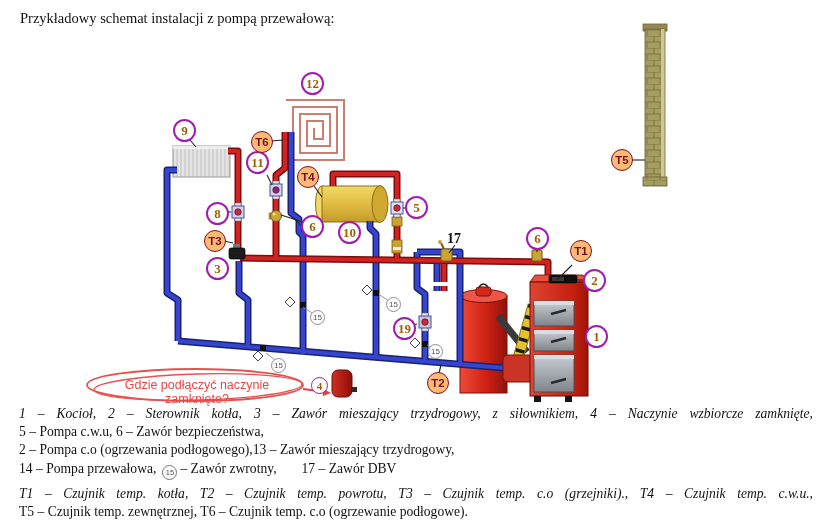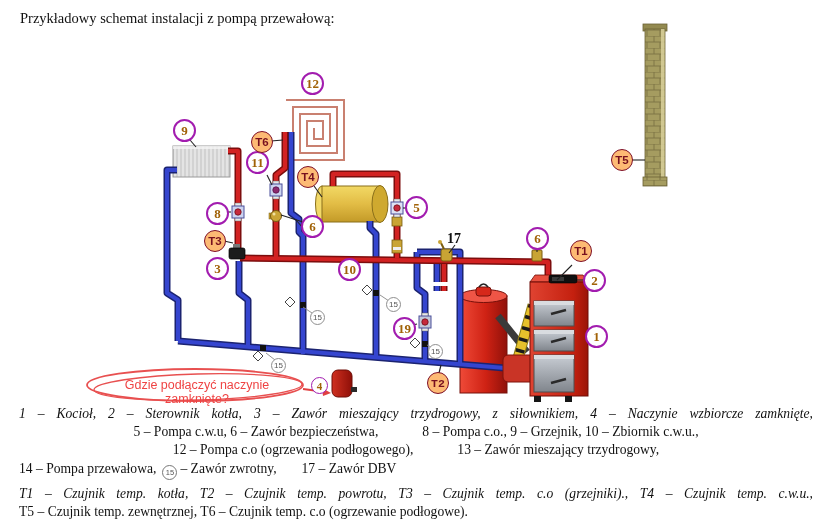--- a/index.html
+++ b/index.html
@@ -26,21 +26,21 @@
      background:#fff;display:flex;align-items:center;justify-content:center;
      font:500 8px "Liberation Sans",sans-serif;color:#555;box-sizing:border-box;}
   .p{position:absolute;font:600 14px "Liberation Serif",serif;color:#111;text-align:center;}
   .ann-text{position:absolute;left:92px;top:378px;width:210px;text-align:center;
      font:12.5px "Liberation Sans",sans-serif;color:#ef4444;}
   
   .legend{position:absolute;left:19px;top:405px;width:794px;font:13.6px "Liberation Serif",serif;
      color:#111;}
   .lg{line-height:18.2px;}
   .jf{text-align:justify;text-align-last:justify;font-style:italic;}
-  .two{display:flex;justify-content:center;gap:44px;}
+  .two{display:flex;justify-content:flex-start;}
   .gap5{margin-top:5px;}
   .chip15{display:inline-flex;width:13px;height:13px;border:1px solid #777;border-radius:50%;
      align-items:center;justify-content:center;font:7.5px "Liberation Sans",sans-serif;
      color:#555;vertical-align:-2px;margin:0 3px 0 6px;}
   .l4s{margin-left:25px;text-align:center;}
 </style>
 </head>
 <body>
 
 <div class="stage">
@@ -272,49 +272,48 @@
   <div class="title">Przykładowy schemat instalacji z pompą przewałową:</div>
 
   <div class="n" style="left:585px;top:325px;">1</div>
   <div class="n" style="left:583px;top:269px;">2</div>
   <div class="n" style="left:206px;top:257px;">3</div>
   <div class="n sm" style="left:311px;top:377px;">4</div>
   <div class="n" style="left:405px;top:196px;">5</div>
   <div class="n" style="left:526px;top:227px;">6</div>
   <div class="n" style="left:206px;top:202px;">8</div>
   <div class="n" style="left:173px;top:119px;">9</div>
-  <div class="n" style="left:338px;top:221px;margin-top:37px;">10</div>
+  <div class="n" style="left:338px;top:221px;">10</div>
   <div class="n" style="left:246px;top:151px;">11</div>
   <div class="n" style="left:301px;top:72px;">12</div>
   <div class="n" style="left:301px;top:215px;">6</div>
   <div class="n" style="left:393px;top:317px;">19</div>
   <div class="p" style="left:447px;top:231px;">17</div>
 
   <div class="s" style="left:570px;top:240px;">T1</div>
-  <div class="s" style="left:427px;top:372px;font-family:Liberation Mono, monospace;">T2</div>
+  <div class="s" style="left:427px;top:372px;">T2</div>
   <div class="s" style="left:204px;top:230px;">T3</div>
   <div class="s" style="left:297px;top:166px;">T4</div>
   <div class="s" style="left:611px;top:149px;">T5</div>
   <div class="s" style="left:251px;top:131px;">T6</div>
 
   <div class="c" style="left:310px;top:310px;">15</div>
   <div class="c" style="left:386px;top:297px;">15</div>
   <div class="c" style="left:428px;top:344px;">15</div>
   <div class="c" style="left:271px;top:358px;">15</div>
 
   <div class="ann-text">Gdzie podłączyć naczynie zamknięte?</div>
 
   <div class="legend">
     <div class="lg jf">1 – Kocioł, 2 – Sterownik kotła, 3 – Zawór mieszający trzydrogowy, z siłownikiem, 4 – Naczynie wzbiorcze zamknięte,</div>
     <div class="lg two">
       <span>5 – Pompa c.w.u, 6 – Zawór bezpieczeństwa,</span>
-      <span>8 – Pompa c.o., 9 – Grzejnik,  10 – Zbiornik c.w.u.,</span>
     </div>
     <div class="lg two">
-      <span>12 – Pompa c.o (ogrzewania podłogowego),</span>
+      <span>2 – Pompa c.o (ogrzewania podłogowego),</span>
       <span>13 – Zawór mieszający trzydrogowy,</span>
     </div>
     <div class="lg">
       <span>14 – Pompa przewałowa,</span><span class="chip15">15</span><span>– Zawór zwrotny,</span><span class="l4s">17 – Zawór DBV</span>
     </div>
     <div class="lg jf gap5">T1 – Czujnik temp. kotła, T2 – Czujnik temp. powrotu, T3 – Czujnik temp. c.o (grzejniki)., T4 – Czujnik temp. c.w.u.,</div>
     <div class="lg">T5 – Czujnik temp. zewnętrznej, T6 – Czujnik temp. c.o (ogrzewanie podłogowe).</div>
   </div>
 
 </div>

